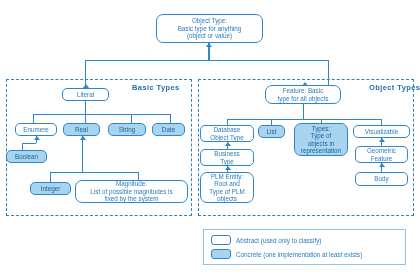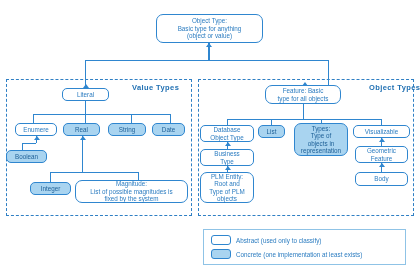--- a/index.html
+++ b/index.html
@@ -88,21 +88,21 @@
     color:#2b7cc0;
     white-space:nowrap;
   }
 </style>
 </head>
 <body>
 
 <div id="stage">
 
   <div class="panel" style="left:6px;top:79px;width:186px;height:137px;"></div>
-  <div class="panel-title" style="left:132px;top:83px;">Value Types</div>
+  <div class="panel-title" style="left:132px;top:83px;">Basic Types</div>
 
   <div class="panel" style="left:198px;top:79px;width:216px;height:137px;"></div>
   <div class="panel-title" style="left:369px;top:83px;">Object Types</div>
 
   <div class="node" style="left:156px;top:14px;width:107px;height:29px;border-radius:7px;">Object Type:
 Basic type for anything
 (object or value)</div>
 
   <div class="ln lnv" style="left:208.4px;top:43px;height:17px;"></div>
   <div class="arrow" style="left:206px;top:43px;"></div>

